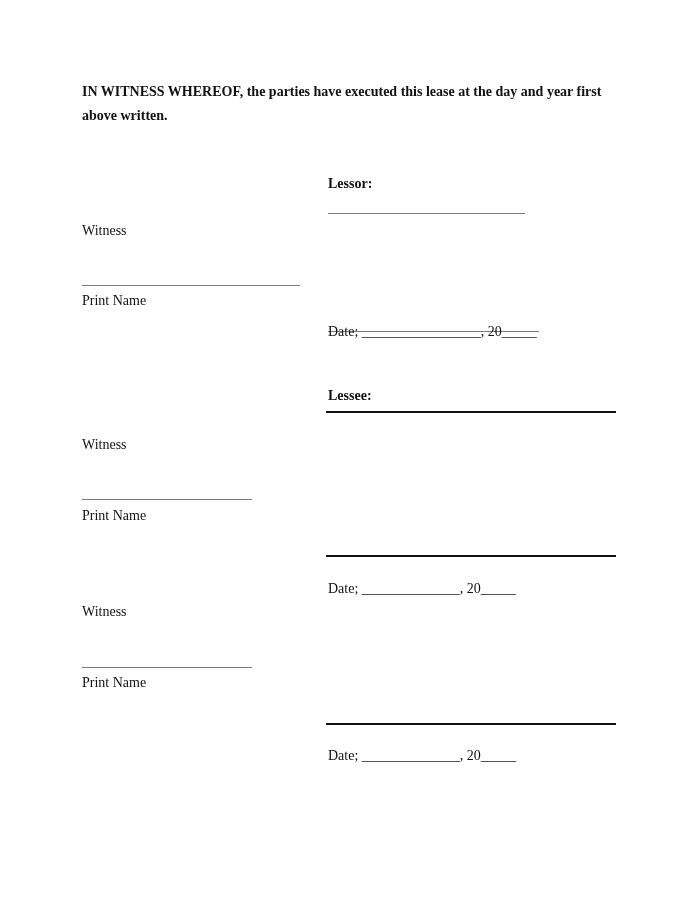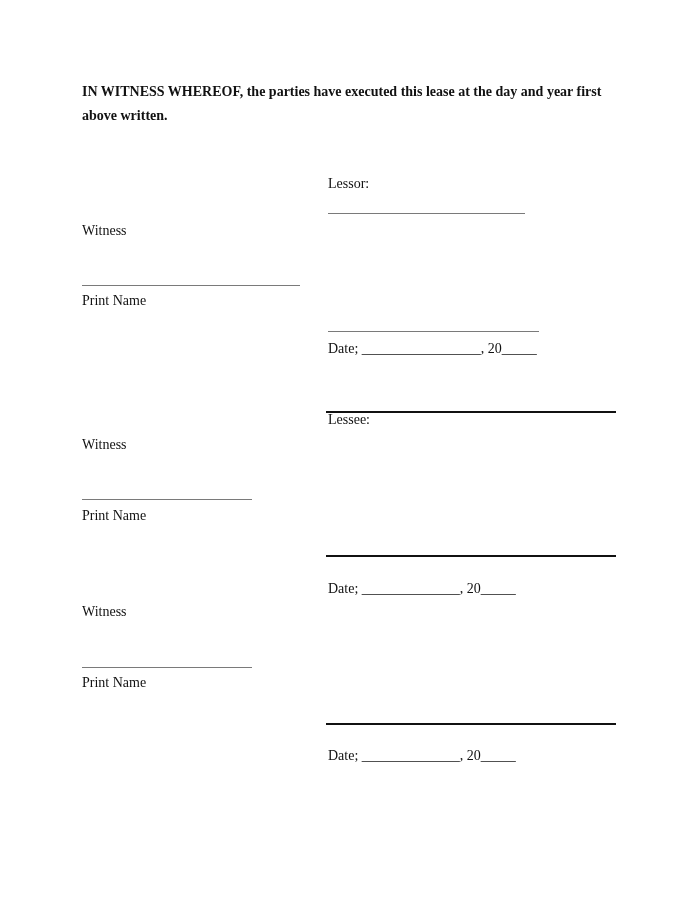--- a/index.html
+++ b/index.html
@@ -1,39 +1,39 @@
 <!DOCTYPE html>
 <html><head>
   <meta charset="utf-8">
   <style>
     html, body { margin:0; padding:0; background:#ffffff; }
     body { width:696px; height:900px; position:relative; overflow:hidden;
            font-family:"Liberation Serif", serif; color:#111; font-size:14px; }
     .abs { position:absolute; white-space:nowrap; }
     .para { position:absolute; left:82px; top:80px; width:530px; line-height:24px; white-space:normal;font-weight:bold; }
-    .bold { font-weight:normal; }
+    .bold { font-weight:bold; }
     .thinline { position:absolute; height:0; border-top:1px solid #7a7a7a; }
     .thickline { position:absolute; height:0; border-top:2px solid #111; }
   </style>
 </head>
 <body>
 
 <div class="para">IN WITNESS WHEREOF, the parties have executed this lease at the day and year first above written.</div>
 
 <div class="abs bold" style="left:328px; top:176px;">Lessor:</div>
 <div class="thinline" style="left:328px; top:213px; width:197px;"></div>
 
 <div class="abs" style="left:82px; top:223px;">Witness</div>
 <div class="thinline" style="left:82px; top:285px; width:218px;"></div>
 <div class="abs" style="left:82px; top:293px;">Print Name</div>
 
 <div class="thinline" style="left:328px; top:331px; width:211px;"></div>
-<div class="abs" style="left:328px; top:341px;">Date; _________________, 20_____</div>
+<div class="abs" style="left:328px; top:324px;">Date; _________________, 20_____</div>
 
-<div class="abs bold" style="left:328px; top:412px;">Lessee:</div>
+<div class="abs bold" style="left:328px; top:388px;">Lessee:</div>
 <div class="thickline" style="left:326px; top:411px; width:290px;"></div>
 
 <div class="abs" style="left:82px; top:437px;">Witness</div>
 <div class="thinline" style="left:82px; top:499px; width:170px;"></div>
 <div class="abs" style="left:82px; top:508px;">Print Name</div>
 
 <div class="thickline" style="left:326px; top:555px; width:290px;"></div>
 <div class="abs" style="left:328px; top:581px;">Date; ______________, 20_____</div>
 
 <div class="abs" style="left:82px; top:604px;">Witness</div>

